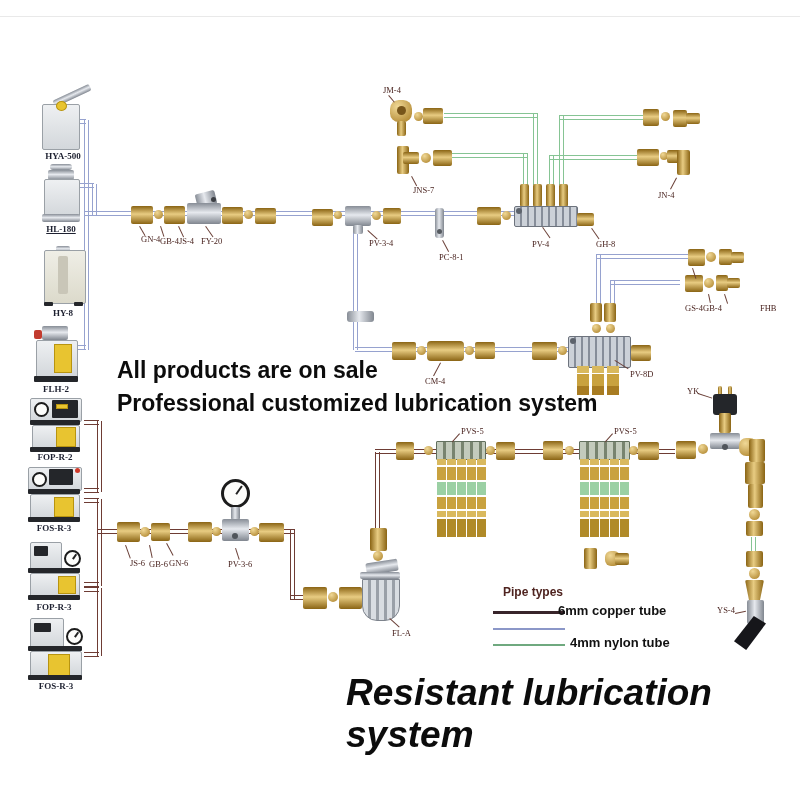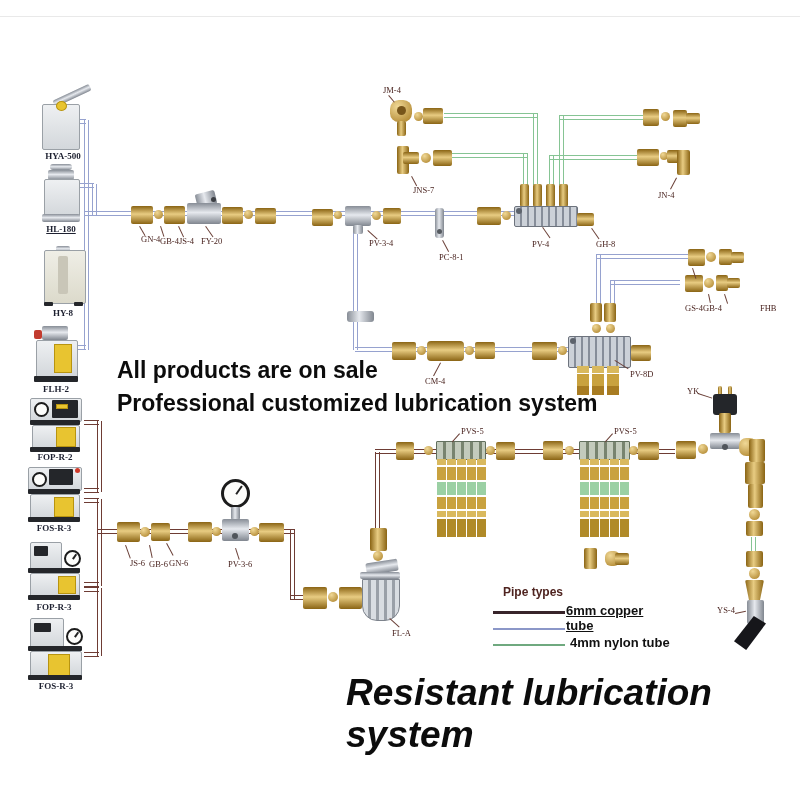--- a/index.html
+++ b/index.html
@@ -401,19 +401,19 @@
   <span class="plb" style="left:27px;top:602px;width:54px;">FOP-R-3</span>
   <span class="plb" style="left:28px;top:681px;width:56px;">FOS-R-3</span>
 
   <div class="promo" style="left:117px;top:390px;">Professional customized lubrication system</div>
   <div class="promo" style="left:117px;top:357px;">All products are on sale</div>
   <div class="bigtitle" style="left:346px;top:672px;">Resistant lubrication system</div>
 
   <div style="position:absolute;left:490px;top:585px;width:180px;height:70px;">
     <span class="legtitle" style="left:13px;top:0;position:absolute;">Pipe types</span>
     <div class="legline" style="left:3px;top:26px;width:72px;height:3px;background:#38242a;"></div>
-    <span class="leglab" style="left:76px;top:18px;text-decoration:underline;">6mm copper tube</span>
+    <span class="leglab" style="left:68px;top:18px;">6mm copper tube</span>
     <div class="legline" style="left:3px;top:43px;width:72px;height:2px;background:#8b97c8;"></div>
     <div class="legline" style="left:3px;top:59px;width:72px;height:2px;background:#6fa97f;"></div>
     <span class="leglab" style="left:80px;top:50px;">4mm nylon tube</span>
   </div>
 
 </div>
 
 </body></html>

